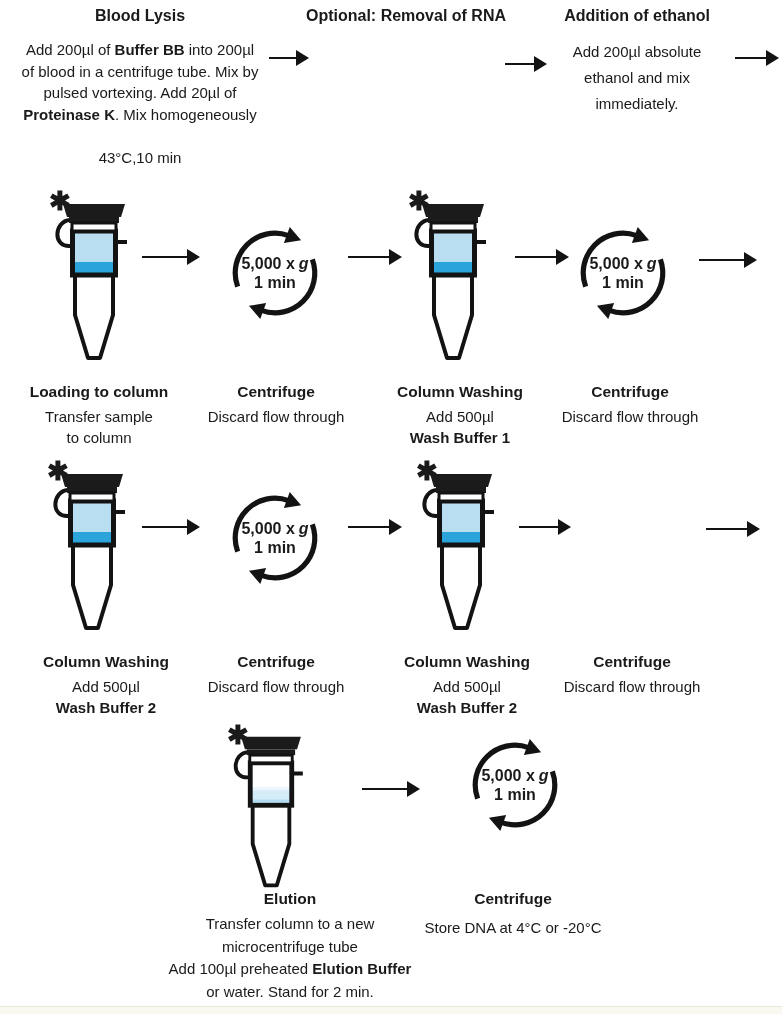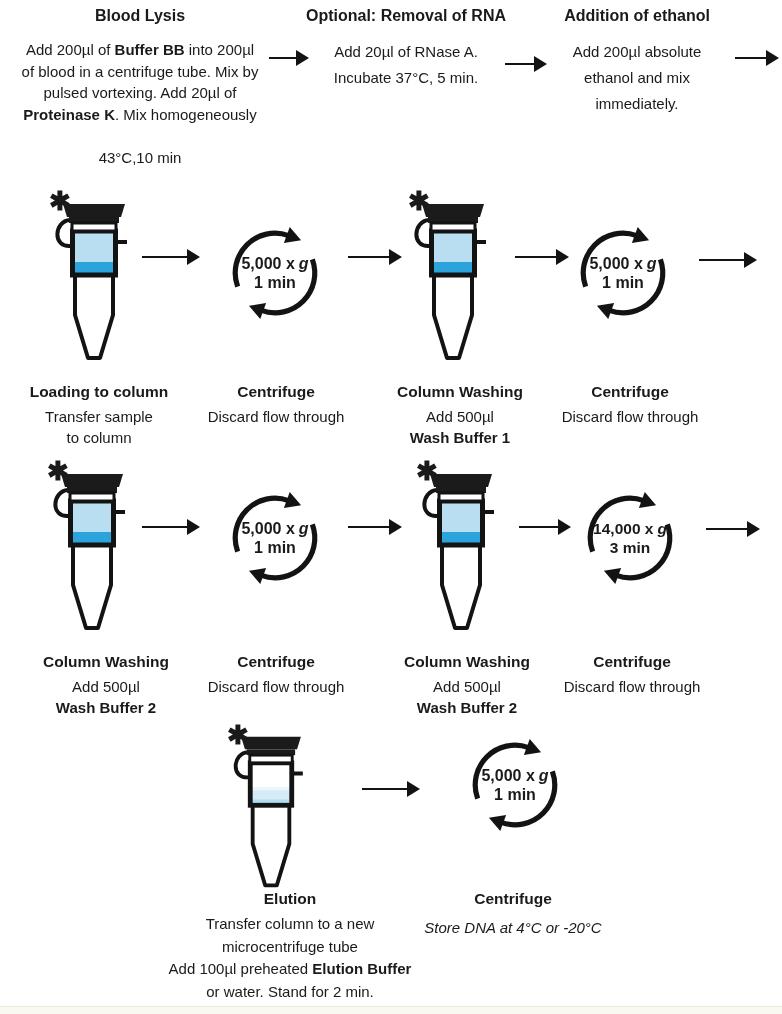--- a/index.html
+++ b/index.html
@@ -62,21 +62,21 @@
   .lab-a2{left:190px;top:382px;width:172px;}
   .lab-a3{left:370px;top:382px;width:180px;}
   .lab-a4{left:542px;top:382px;width:176px;}
   .lab-b1{left:13px;top:652px;width:186px;}
   .lab-b2{left:190px;top:652px;width:172px;}
   .lab-b3{left:376px;top:652px;width:182px;}
   .lab-b4{left:544px;top:652px;width:176px;}
   .lab-c1{left:130px;top:889px;width:320px;}
   .lab-c1 .lb{line-height:22.5px;}
   .lab-c2{left:418px;top:889px;width:190px;}
-  .lab-c2 .lb{margin-top:9px;font-style:italic;}
+  .lab-c2 .lb{margin-top:9px;}
   
   .strip{position:absolute;left:0;top:1006px;width:782px;height:8px;background:#faf9f1;border-top:1px solid #ebe8da;}
   .defs{position:absolute;width:0;height:0;overflow:hidden;}
 </style>
 </head>
 <body>
 
 <svg class="defs" aria-hidden="true">
   <symbol id="sym-tube-full" viewBox="0 0 84 170">
     <path d="M18,22 C2,23 0,50 19,48" fill="none" stroke="#131313" stroke-width="4"></path>
@@ -118,21 +118,20 @@
     <p class="bt"><span>Add 200µl of </span><span class="bold">Buffer BB</span><span> into 200µl</span><br><span>of blood in a centrifuge tube. Mix by</span><br><span>pulsed vortexing. Add 20µl of</span><br><span class="bold">Proteinase K</span><span>. Mix homogeneously</span><br><br><span>43°C,10 min</span></p>
   </div>
 
   <div class="arrow a-t1">
       <span class="shaft"></span>
       <span class="head"></span>
     </div>
 
   <div class="tb b-rna">
     <h3 class="tt">Optional: Removal of RNA</h3>
-    <p class="bt"><span>Add 20µl of RNase A.</span><br><span>Incubate 37°C, 5 min.</span></p>
   </div>
 
   <div class="arrow a-t2">
       <span class="shaft"></span>
       <span class="head"></span>
     </div>
 
   <div class="tb b-eth">
     <h3 class="tt">Addition of ethanol</h3>
     <p class="bt"><span>Add 200µl absolute</span><br><span>ethanol and mix</span><br><span>immediately.</span></p>
@@ -233,29 +232,20 @@
   <div class="tube t-b2">
     <span class="ast">✱</span>
     <svg viewBox="0 0 84 170">
         <use href="#sym-tube-full"></use>
       </svg>
   </div>
   <div class="arrow a-b3">
       <span class="shaft"></span>
       <span class="head"></span>
     </div>
-  <div class="spin s-b2">
-    <svg viewBox="0 0 110 110">
-        <use href="#sym-spin"></use>
-      </svg>
-    <div class="spin-txt">
-      <div><span>14,000 x</span><span class="gi">g</span></div>
-      <div>3 min</div>
-    </div>
-  </div>
   <div class="arrow a-b4">
       <span class="shaft"></span>
       <span class="head"></span>
     </div>
 
   <div class="lab lab-b1">
     <div class="lt">Column Washing</div>
     <div class="lb"><span>Add 500µl</span><br><span class="bold">Wash Buffer 2</span></div>
   </div>
   <div class="lab lab-b2">

